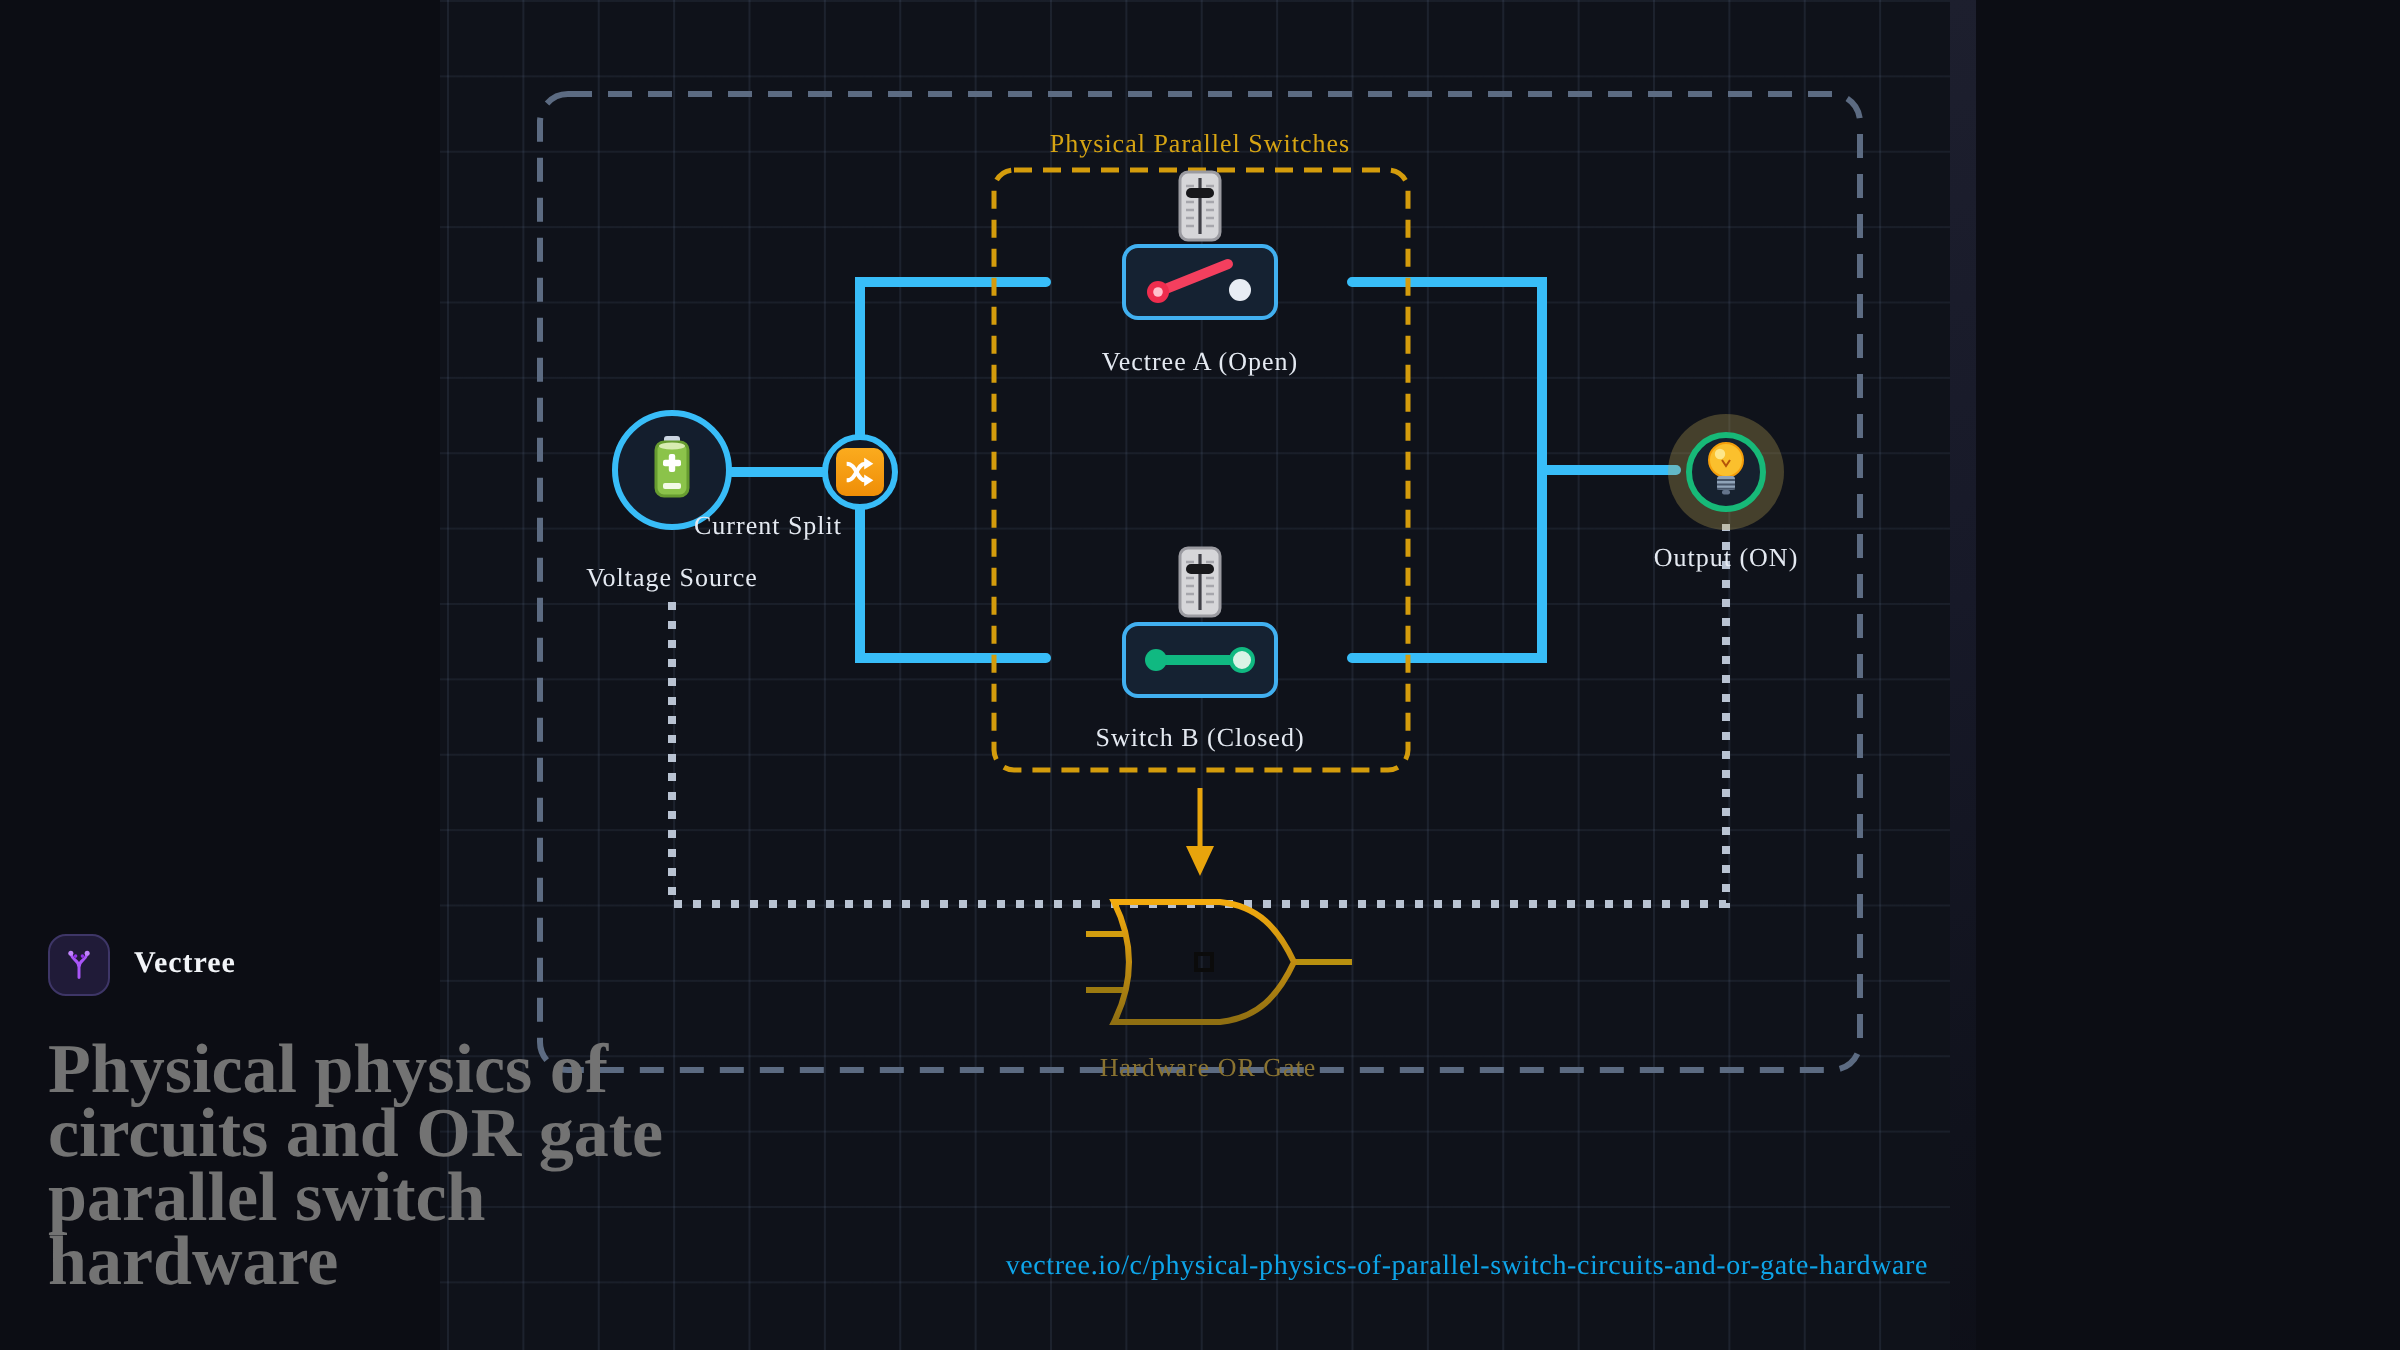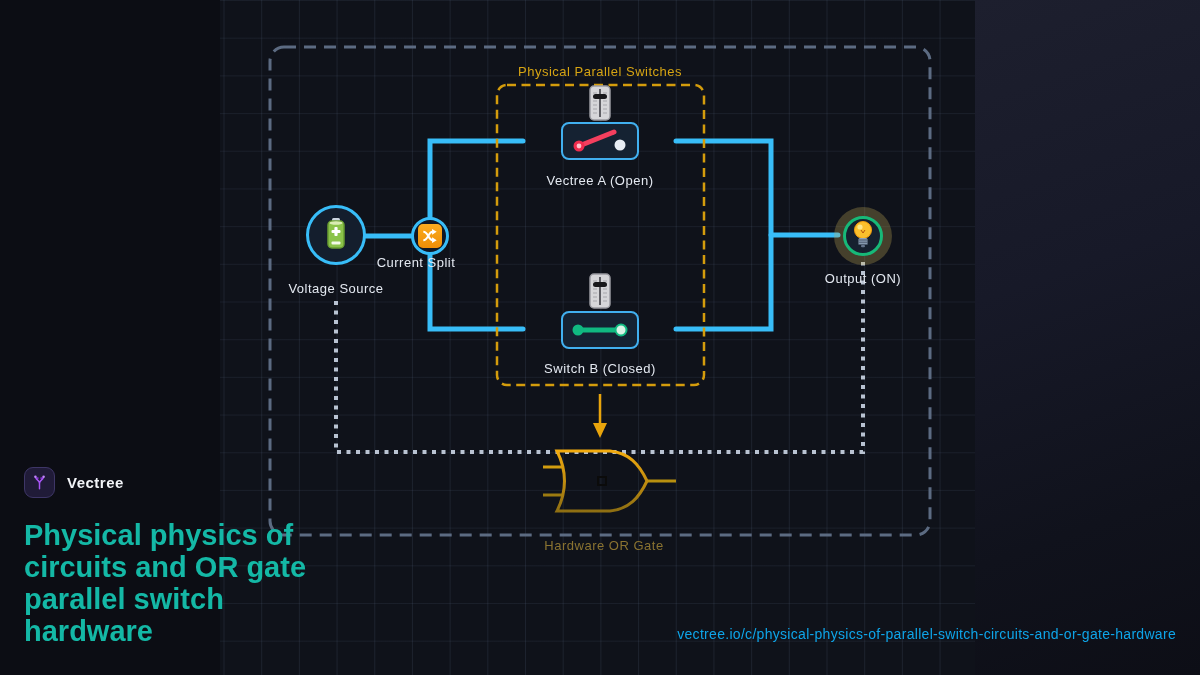--- a/index.html
+++ b/index.html
@@ -1,17 +1,17 @@
 <!DOCTYPE html>
 <html><head>
 <meta charset="utf-8">
 <style>
   html,body{margin:0;padding:0;background:#0c0d14;}
-  .stage{position:relative;width:1200px;height:675px;overflow:hidden;
-         font-family:Liberation Sans, sans-serif;background:#0c0d14;}
+  .stage{position:relative;width:988px;height:675px;overflow:hidden;
+         font-family:Liberation Serif, serif;background:#0c0d14;}
   .bg-canvas{position:absolute;left:220px;top:0;width:755px;height:675px;background-color:#0f121a;
     background-image:
       linear-gradient(to right, rgba(120,142,178,0.13) 1px, transparent 1px),
       linear-gradient(to bottom, rgba(120,142,178,0.10) 1px, transparent 1px);
     background-size:37.7px 37.7px;background-position:3.5px 0;}
   .bg-right{position:absolute;left:975px;top:0;width:225px;height:675px;
     background:linear-gradient(160deg,#1d1f2e 0%,#171928 40%,#10121c 75%,#0d0e16 100%);}
   svg.overlay{position:absolute;left:0;top:0;width:1200px;height:675px;}
   .abs{position:absolute;}
   .dlabel{position:absolute;transform:translateX(-50%);font-size:13px;color:#e4e9f1;
@@ -24,22 +24,22 @@
               border:2.5px solid #41b0f0;box-sizing:border-box;display:flex;align-items:center;justify-content:center;}
   .glow{position:absolute;width:58px;height:58px;border-radius:50%;background:rgba(196,173,85,0.30);}
   .bulb-ring{position:absolute;width:40px;height:40px;border-radius:50%;background:#16212f;
              border:3px solid #17b978;box-sizing:border-box;display:flex;align-items:center;justify-content:center;}
   .split-badge{width:24px;height:24px;border-radius:5px;background:linear-gradient(180deg,#fbab1e,#ef8e07);
                display:flex;align-items:center;justify-content:center;}
   .brand-row{position:absolute;left:24px;top:467px;display:flex;align-items:center;gap:12px;}
   .logo{width:31px;height:31px;border-radius:9px;background:#201b38;border:1.5px solid #3e3667;
         box-sizing:border-box;display:flex;align-items:center;justify-content:center;}
   .brand-name{font-size:15px;font-weight:bold;color:#f2f4f8;letter-spacing:0.5px;}
-  .big-title{position:absolute;left:24px;top:519px;font-size:29px;line-height:32px;font-weight:bold;
-             color:#14b8a6;white-space:nowrap;}
+  .big-title{position:absolute;left:24px;top:519px;font-size:35px;line-height:32px;font-weight:bold;
+             color:#737373;white-space:nowrap;}
   .url{position:absolute;right:24px;top:626px;font-size:14px;color:#0ea5e9;letter-spacing:0.3px;}
 </style>
 </head>
 <body>
 
 <div class="stage">
 
   <div class="bg-canvas"></div>
   <div class="bg-right"></div>
 
@@ -97,21 +97,21 @@
   <div class="node-circle" style="left:411px;top:217px;width:38px;height:38px;background:#0f1826;">
     <span class="split-badge">
       <svg width="20" height="20" viewBox="0 0 24 24">
         <path d="M4,17 C10,17 10,7 15,7" stroke="#ffffff" stroke-width="2.4" fill="none"></path>
         <path d="M4,7 C10,7 10,17 15,17" stroke="#ffffff" stroke-width="2.4" fill="none"></path>
         <polygon points="14.5,3.5 20,7 14.5,10.5" fill="#ffffff"></polygon>
         <polygon points="14.5,13.5 20,17 14.5,20.5" fill="#ffffff"></polygon>
       </svg>
     </span>
   </div>
-  <div class="dlabel" style="left:384px;top:255px;margin-left:32px;">Current Split</div>
+  <div class="dlabel" style="left:384px;top:255px;">Current Split</div>
 
   <div class="abs" style="left:589px;top:85px;">
     <svg width="22" height="36" viewBox="0 0 22 36">
       <rect x="1" y="1" width="20" height="34" rx="4" fill="#d6d6d9" stroke="#9b9ba1" stroke-width="1.5"></rect>
       <g stroke="#a6a6ac" stroke-width="1.2">
         <path d="M4,8 H8 M4,12 H8 M4,16 H8 M4,20 H8 M4,24 H8 M4,28 H8"></path>
         <path d="M14,8 H18 M14,12 H18 M14,16 H18 M14,20 H18 M14,24 H18 M14,28 H18"></path>
       </g>
       <line x1="11" y1="4" x2="11" y2="32" stroke="#3f3f46" stroke-width="1.6"></line>
       <rect x="4" y="9" width="14" height="5" rx="2.5" fill="#18181b"></rect>
@@ -155,21 +155,21 @@
         <circle cx="9" cy="7" r="2.6" fill="#fde68a"></circle>
         <path d="M10,10 l2,3 l2,-3" stroke="#b45309" stroke-width="1" fill="none"></path>
         <rect x="7.5" y="18" width="9" height="7" rx="1.5" fill="#8fa3b8"></rect>
         <path d="M7.5,20 h9 M7.5,22.2 h9 M7.5,24.4 h9" stroke="#475569" stroke-width="1"></path>
         <rect x="10" y="25" width="4" height="2.2" rx="1" fill="#64748b"></rect>
       </svg>
     </span>
   </div>
   <div class="dlabel" style="left:863px;top:271px;">Output (ON)</div>
 
-  <div class="dlabel dimgold" style="left:604px;top:526px;margin-top:12px;">Hardware OR Gate</div>
+  <div class="dlabel dimgold" style="left:604px;top:526px;">Hardware OR Gate</div>
 
   <div class="brand-row">
     <span class="logo">
       <svg width="23" height="23" viewBox="0 0 31 31">
         <path d="M15.5,24 V17 M15.5,17 C15.5,12 11.5,13 10.2,8.5 M15.5,17 C15.5,12 19.5,13 20.8,8.5" stroke="#a855f7" stroke-width="2" fill="none" stroke-linecap="round"></path>
         <circle cx="10" cy="7.6" r="1.7" fill="#c084fc"></circle>
         <circle cx="21" cy="7.6" r="1.7" fill="#c084fc"></circle>
         <circle cx="13.2" cy="9.5" r="1.2" fill="#9333ea"></circle>
         <circle cx="17.8" cy="9.5" r="1.2" fill="#9333ea"></circle>
       </svg>

